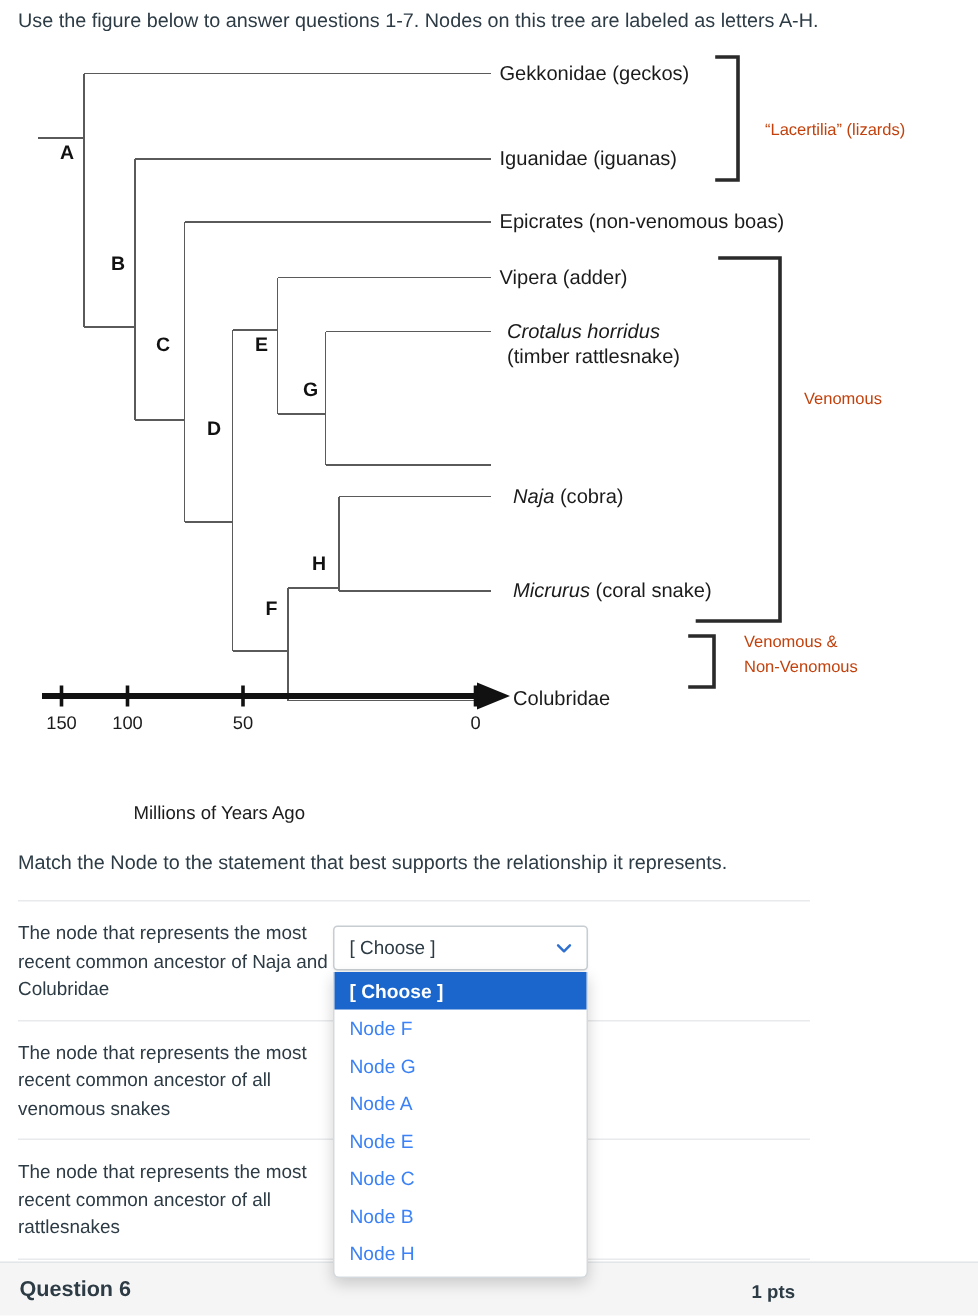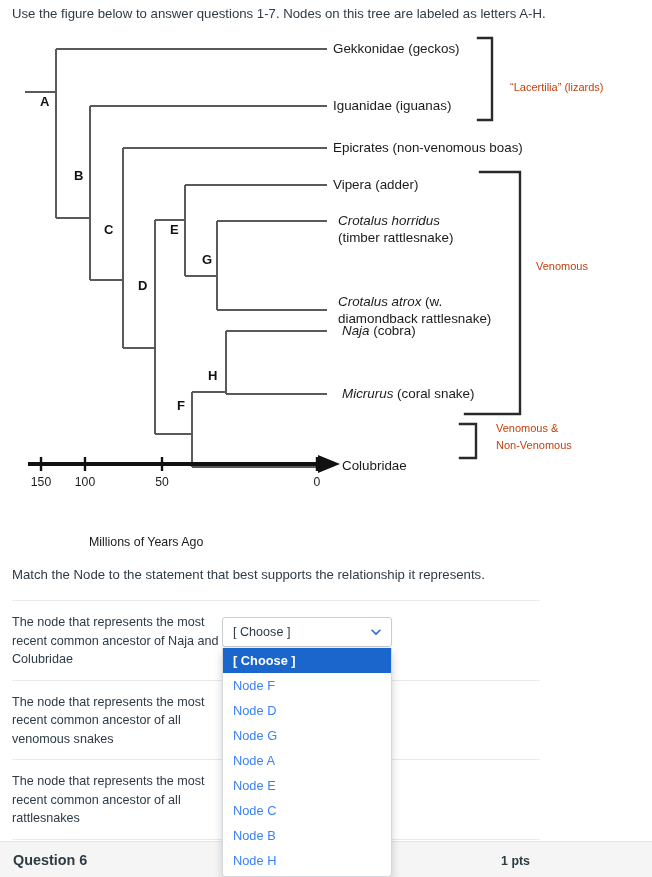--- a/index.html
+++ b/index.html
@@ -226,21 +226,20 @@
       <line x1="162" y1="427" x2="162" y2="441" stroke-width="2.4"></line>
       <line x1="317" y1="427" x2="317" y2="441" stroke-width="2.4"></line>
     </g>
   </svg>
 
   <div class="tip-label" style="left:333px; top:11px;">Gekkonidae (geckos)</div>
   <div class="tip-label" style="left:333px; top:68px;">Iguanidae (iguanas)</div>
   <div class="tip-label" style="left:333px; top:110px;">Epicrates (non-venomous boas)</div>
   <div class="tip-label" style="left:333px; top:147px;">Vipera (adder)</div>
   <div class="tip-label" style="left:338px; top:183px; font-style:italic;"><span style="font-style:italic;">Crotalus horridus</span><br><span style="font-style:normal;">(timber rattlesnake)</span></div>
-  <div class="tip-label" style="left:338px; top:264px;"><span style="font-style:italic;">Crotalus atrox</span><span style="font-style:normal;"> (w.</span><br><span style="font-style:normal;">diamondback rattlesnake)</span></div>
   <div class="tip-label" style="left:342px; top:293px;"><span style="font-style:italic;">Naja</span><span style="font-style:normal;"> (cobra)</span></div>
   <div class="tip-label" style="left:342px; top:356px;"><span style="font-style:italic;">Micrurus</span><span style="font-style:normal;"> (coral snake)</span></div>
   <div class="tip-label" style="left:342px; top:428px;">Colubridae</div>
 
   <div class="node-letter" style="left:40px;  top:64px;">A</div>
   <div class="node-letter" style="left:74px;  top:138px;">B</div>
   <div class="node-letter" style="left:104px; top:192px;">C</div>
   <div class="node-letter" style="left:138px; top:248px;">D</div>
   <div class="node-letter" style="left:170px; top:192px;">E</div>
   <div class="node-letter" style="left:177px; top:368px;">F</div>
@@ -277,21 +276,20 @@
   <div id="select-box">
     <span id="select-value">[ Choose ]</span>
     <svg id="chevron-down-icon" viewBox="0 0 16 16">
       <path d="M3.5 6 L8 10.5 L12.5 6" fill="none" stroke="#2f6fd0" stroke-width="1.9" stroke-linecap="round" stroke-linejoin="round"></path>
     </svg>
   </div>
 
   <div id="dropdown-list">
     <div class="dropdown-option selected">[ Choose ]</div>
     <div class="dropdown-option">Node F</div>
-    <div class="dropdown-option">Node D</div>
     <div class="dropdown-option">Node G</div>
     <div class="dropdown-option">Node A</div>
     <div class="dropdown-option">Node E</div>
     <div class="dropdown-option">Node C</div>
     <div class="dropdown-option">Node B</div>
     <div class="dropdown-option">Node H</div>
   </div>
 </div>
 
 <div id="question-footer">

